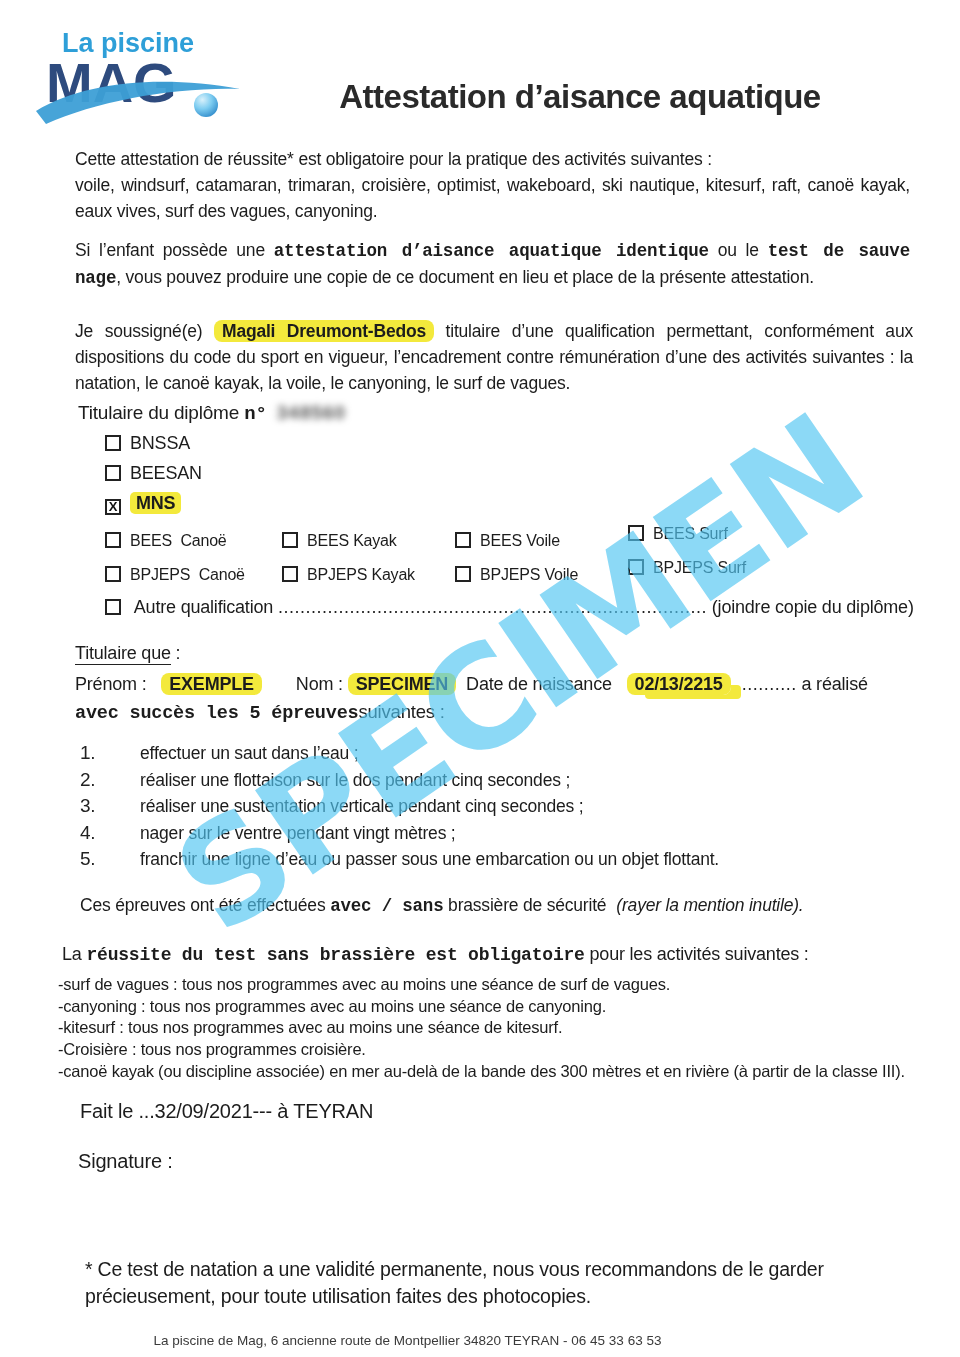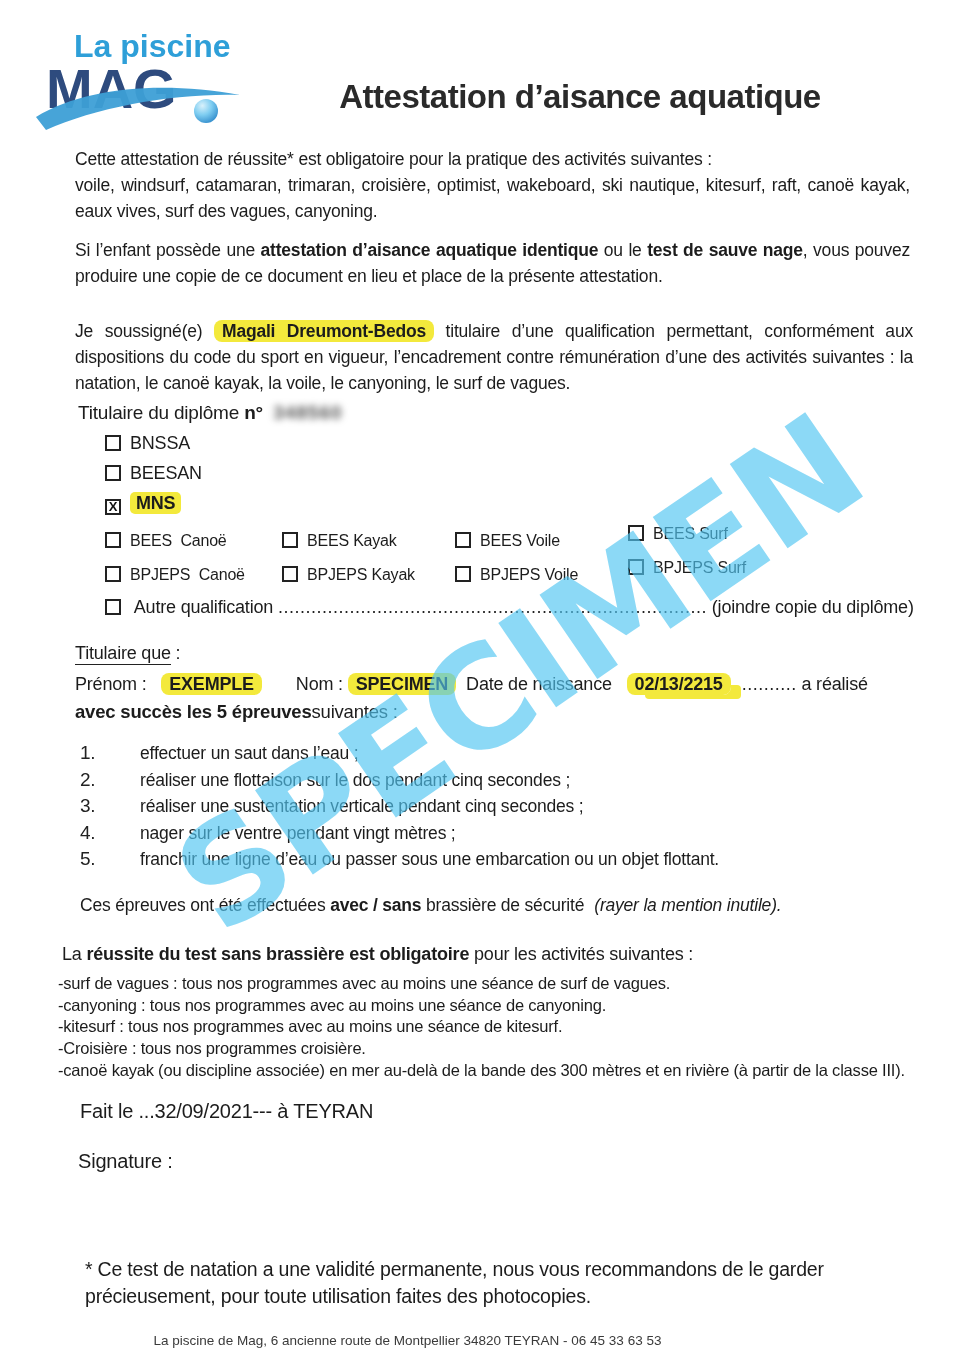--- a/index.html
+++ b/index.html
@@ -3,34 +3,34 @@
 <meta charset="utf-8">
 <style>
   html,body{margin:0;padding:0;background:#fff;}
   .page{
     position:relative;width:960px;height:1357px;background:#ffffff;
     font-family:"Liberation Sans","DejaVu Sans",sans-serif;
     color:#1c1c1c;overflow:hidden;letter-spacing:-0.2px;
   }
   
   .logo{position:absolute;left:46px;top:28px;width:200px;height:95px;}
-  .logo-top{font-size:32px;font-weight:bold;color:var(--logo-light-blue);margin-left:28px;letter-spacing:0;}
+  .logo-top{font-size:27px;font-weight:bold;color:var(--logo-light-blue);margin-left:16px;letter-spacing:0;}
   .logo-mag-wrap{position:relative;margin-top:-4px;}
   .logo-mag{font-size:56px;line-height:56px;font-weight:bold;color:var(--logo-navy);letter-spacing:0;}
   .logo-swoosh{position:absolute;left:-12px;top:14px;width:210px;height:58px;pointer-events:none;}
   .logo-swoosh path{fill:var(--logo-swoosh);opacity:0.95;}
   .logo-dot{position:absolute;left:148px;top:38px;width:24px;height:24px;border-radius:50%;
     background:radial-gradient(circle at 35% 28%, #d9f1fb 0%, #7ecdf1 40%, #2a86c8 85%, #1f6faf 100%);}
   
   .doc-title{position:absolute;left:240px;top:56px;width:680px;text-align:center;
     font-size:33px;font-weight:bold;color:#2a2a2a;letter-spacing:-0.5px;}
   
   .sec{position:absolute;font-size:17.5px;line-height:26px;}
   .just{text-align:justify;}
-  .b{font-weight:bold;}
+  .b{font-weight:bold;font-family:Liberation Mono, monospace;}
   .i{font-style:italic;}
   .pre{white-space:pre-wrap;}
   .hl{background:var(--highlight);border-radius:8px;padding:1px 8px;font-weight:bold;}
   .hl-offset{position:relative;}
   .hl-offset{box-shadow:14px 8px 0 -4px var(--highlight);}
   .blur{filter:blur(3.5px);color:#555;font-weight:bold;letter-spacing:1px;}
   .underline{border-bottom:1.6px solid #222;padding-bottom:1px;}
   
   .sec-intro{left:75px;top:146px;width:835px;}
   .sec-si{left:75px;top:237px;width:835px;}

